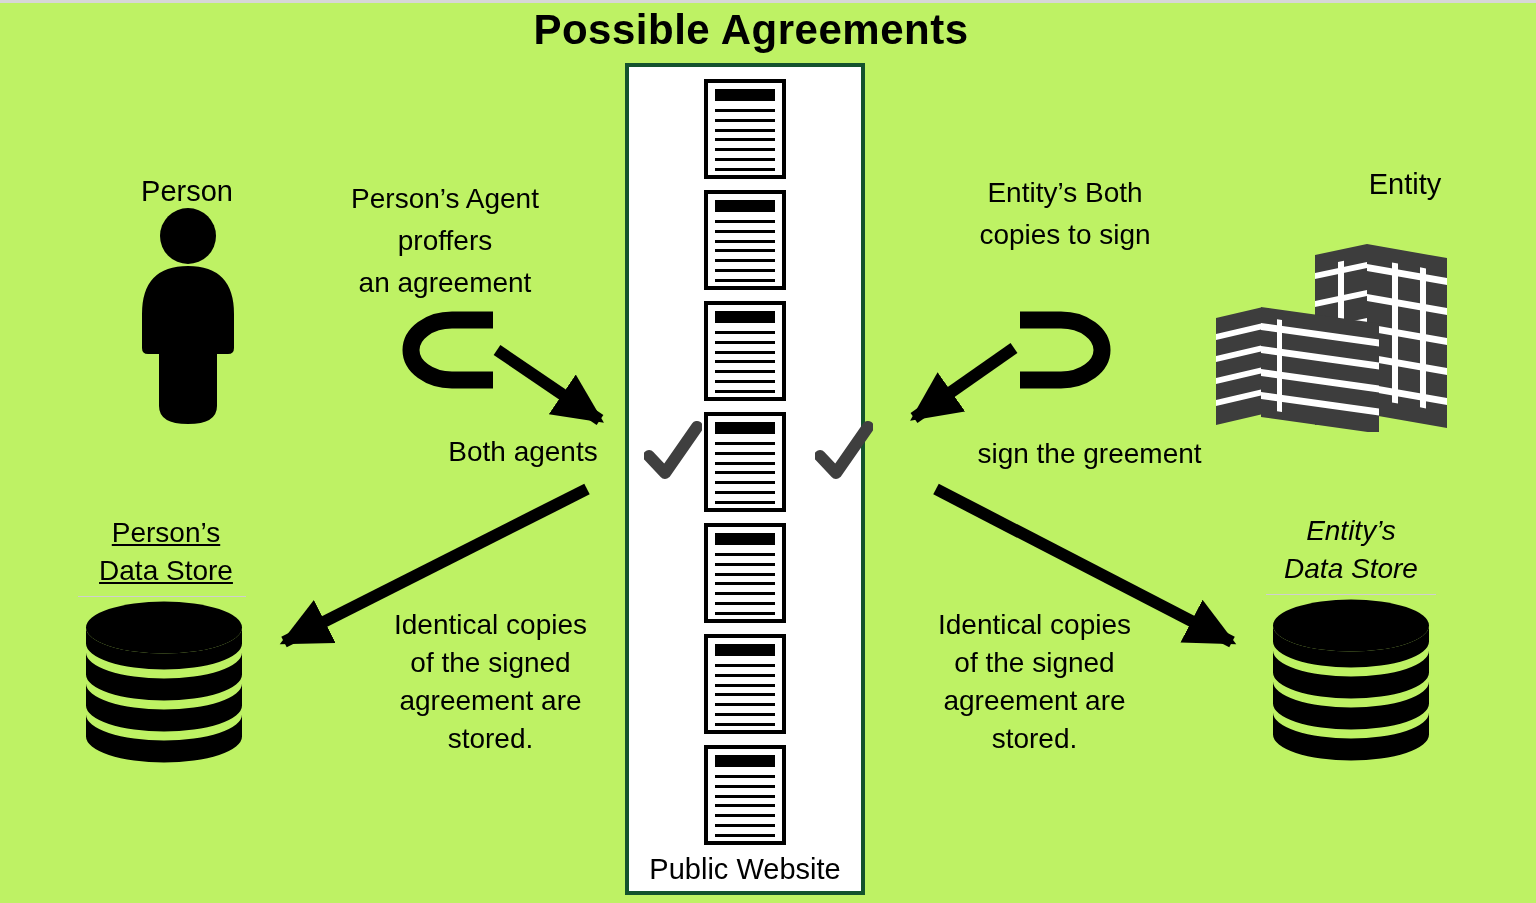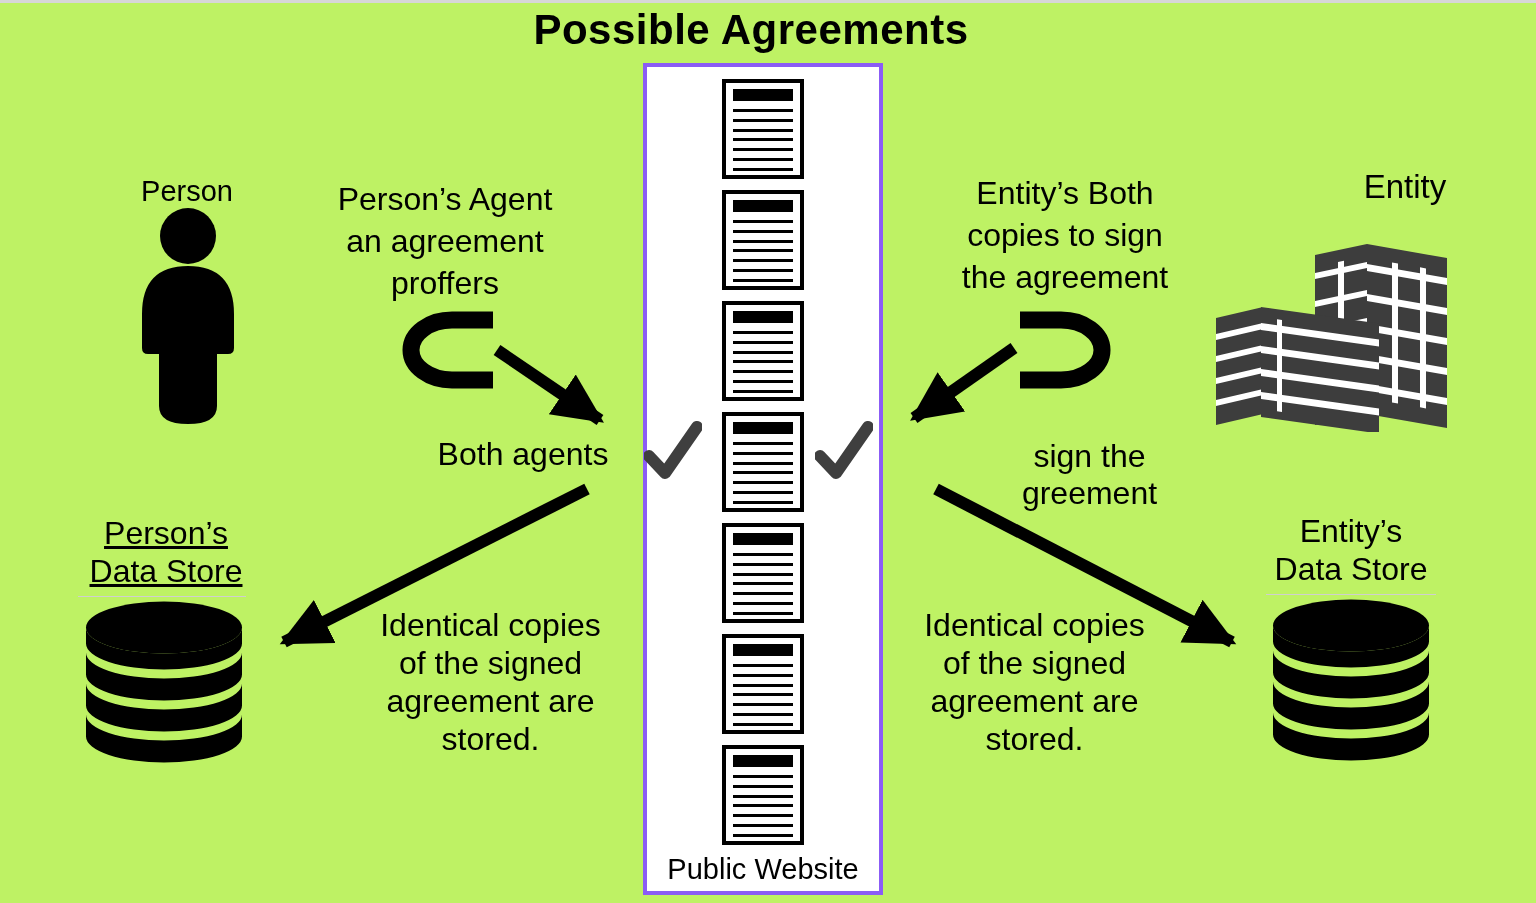--- a/index.html
+++ b/index.html
@@ -6,49 +6,49 @@
   html,body { background: #ffffff; }
   body { font-family: "Liberation Sans", sans-serif; color: #000; }
   .canvas { position: relative; width: 1536px; height: 903px; background: #bef264; overflow: hidden; }
 
   .top-strip { position: absolute; left: 0; top: 0; width: 1536px; height: 3px; background: #d7d7d7; }
 
   .title { position: absolute; top: 6px; left: 0; width: 1536px; padding-right: 34px;
            text-align: center; font-size: 42px; font-weight: 600; letter-spacing: 0.5px; }
 
   
-  .center-box { position: absolute; left: 643px; top: 63px; width: 240px; height: 832px;
-                border: 4px solid #8b5cf6; background: #fff; }
+  .center-box { position: absolute; left: 625px; top: 63px; width: 240px; height: 832px;
+                border: 4px solid #14532d; background: #fff; }
   .doc-stack { position: absolute; left: 0; top: 0; width: 100%; padding-top: 12px;
                display: flex; flex-direction: column; align-items: center; gap: 11px; }
   .doc { width: 82px; height: 100px; border: 4px solid #000; background: #fff; padding: 6px 7px; }
   .doc-title { height: 12px; background: #000; margin-bottom: 8px; }
   .doc-lines { height: 62px; display: flex; flex-direction: column; justify-content: space-between; }
   .doc-lines i { display: block; height: 3px; background: #000; }
   .public-label { position: absolute; bottom: 5px; left: 0; width: 100%; text-align: center; font-size: 29px; }
 
   .check { position: absolute; width: 58px; height: 64px; }
   .check-left  { left: 644px; top: 420px; }
   .check-right { left: 815px; top: 420px; }
 
   
-  .tblock { position: absolute; text-align: center; font-size: 32px; }
+  .tblock { position: absolute; text-align: center; font-size: 28px; }
   .tblock span { display: block; }
 
   .person-label { left: 97px;  top: 160px; width: 180px; font-size: 29px; margin-top: 15px; }
-  .entity-label { left: 1315px; top: 168px; width: 180px; font-size: 33px; }
+  .entity-label { left: 1315px; top: 168px; width: 180px; font-size: 29px; }
 
   .agent-left  { left: 330px; top: 178px; width: 230px; line-height: 42px; }
   .agent-right { left: 945px; top: 172px; width: 240px; line-height: 42px; }
 
   .sign-left  { left: 423px; top: 436px; width: 200px; }
   .sign-right { left: 967px; top: 438px; width: 245px; }
 
   .store-label-left  { left: 76px;   top: 514px; width: 180px; line-height: 38px; text-decoration: underline; }
-  .store-label-right { left: 1261px; top: 512px; width: 180px; line-height: 38px; }
+  .store-label-right { left: 1261px; top: 512px; width: 180px; line-height: 38px; font-style: italic; }
 
   .note-left  { left: 368px; top: 606px; width: 245px; line-height: 38px; }
   .note-right { left: 912px; top: 606px; width: 245px; line-height: 38px; }
 
   .store-divider { position: absolute; height: 1px; background: #cfcfcf; }
   .divider-left  { left: 78px;   top: 596px; width: 168px; }
   .divider-right { left: 1266px; top: 594px; width: 170px; }
 
   .icon { position: absolute; }
   .person-icon { left: 140px; top: 208px; width: 96px;  height: 222px; }
@@ -108,27 +108,26 @@
       <rect x="0" y="16" width="118" height="7" fill="#fff"></rect>
       <rect x="0" y="39" width="118" height="7" fill="#fff"></rect>
       <rect x="0" y="62" width="118" height="7" fill="#fff"></rect>
       <rect x="0" y="85" width="118" height="7" fill="#fff"></rect>
       <rect x="16" y="10" width="5" height="92" fill="#fff"></rect>
     </g>
   </svg>
 
   <div class="tblock agent-left">
     <span>Person’s Agent</span>
+    <span>proffers</span>
     <span>an agreement</span>
-    <span>proffers</span>
   </div>
   <div class="tblock agent-right">
     <span>Entity’s Both</span>
     <span>copies to sign</span>
-    <span>the agreement</span>
   </div>
 
   <div class="tblock sign-left">Both agents</div>
   <div class="tblock sign-right">sign the greement</div>
 
   <div class="center-box">
     <div class="doc-stack">
         <div class="doc">
           <div class="doc-title"></div>
           <div class="doc-lines">

